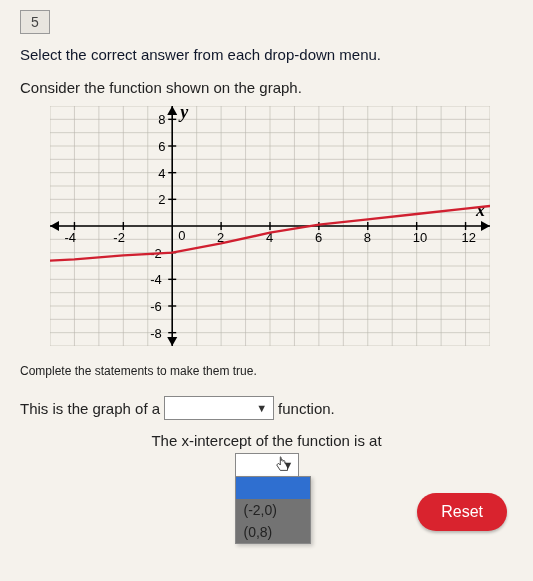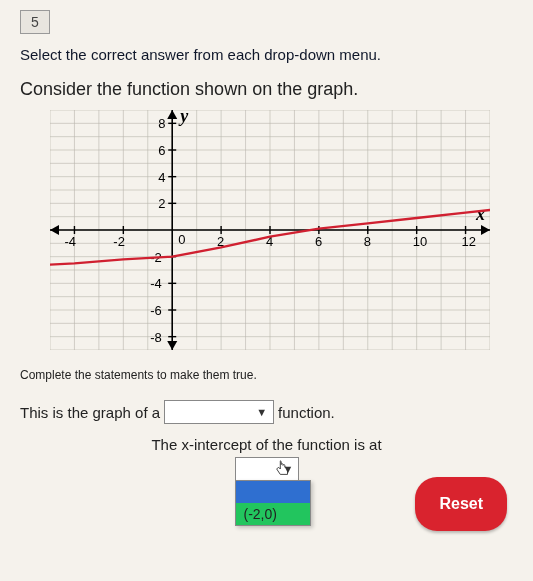--- a/index.html
+++ b/index.html
@@ -24,21 +24,21 @@
     font-size: 14px;
     color: #444;
     margin-bottom: 6px;
   }
   .instruction {
     font-size: 15px;
     margin: 6px 0 14px 0;
     color: #0f172a;
   }
   .consider {
-    font-size: 18px;
+    font-size: 15px;
     margin: 16px 0 10px 0;
   }
   .graph-wrap {
     margin: 6px 0 14px 30px;
   }
   .complete {
     font-size: 12px;
     margin: 14px 0 18px 0;
   }
   .stmt-line {
@@ -63,21 +63,21 @@
   .dd .chev {
     font-size: 11px;
     color: #333;
   }
   .dd-small { min-width: 64px; }
   .ddopen {
     position: absolute;
     top: 100%;
     left: -1px;
     width: 76px;
-    background: #22c55e;
+    background: #737373;
     border: 1px solid #888;
     box-shadow: 2px 2px 4px rgba(0,0,0,.2);
   }
   .ddopen .hot {
     background: #2f6fd0;
     height: 22px;
     display: flex;
     align-items: center;
     justify-content: center;
     color: #fff;
@@ -92,23 +92,23 @@
     color: #222;
   }
   .reset {
     position: absolute;
     right: 26px;
     bottom: 50px;
     background: #d9232e;
     color: #fff;
     border: none;
     border-radius: 22px;
-    padding: 18px 24px;
+    padding: 10px 24px;
     font-size: 16px;
-    font-weight: bold;
+    font-weight: normal;
     box-shadow: 0 2px 3px rgba(0,0,0,.25);
   }
 </style>
 </head>
 <body>
 
 <div class="page">
   <div class="qnum">5</div>
   <div class="instruction">Select the correct answer from each drop-down menu.</div>
   <div class="consider">Consider the function shown on the graph.</div>
@@ -214,19 +214,20 @@
     <span class="dd dd-small" style="position:relative;">
       <span class="hand">
         <svg viewBox="0 0 20 20" width="18" height="18">
             <path d="M7 2v8l-2-2-2 2 4 6h8v-6c0-1-1-2-2-2h-1V6c0-1-1-1-1-1s-1 0-1 1V5c0-1-1-1-1-1s-1 0-1 1V2c0-1-1-1-1-1S7 1 7 2z" fill="#fff" stroke="#333" stroke-width="1"></path>
           </svg>
       </span>
       <span class="chev" style="position:absolute;right:4px;top:5px;">▼</span>
       <div class="ddopen">
         <div class="hot"></div>
         <div class="opt">(-2,0)</div>
+        <div class="opt">(0,8)</div>
       </div>
     </span>
   </div>
 
 </div>
 
 <button class="reset">Reset</button>
 
 </body></html>

